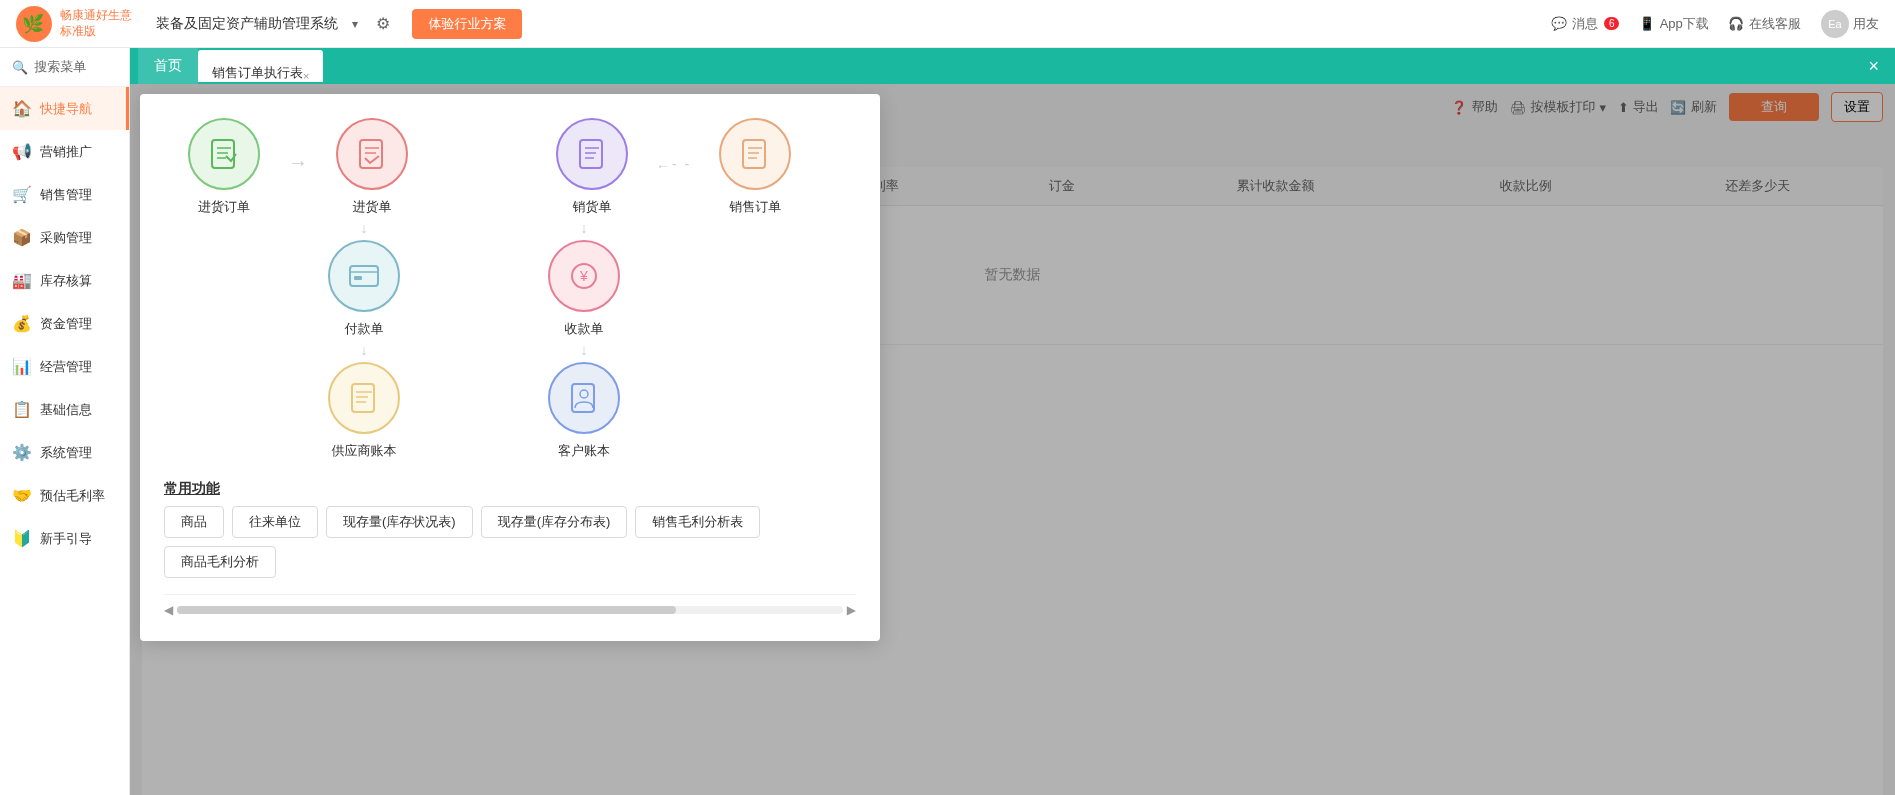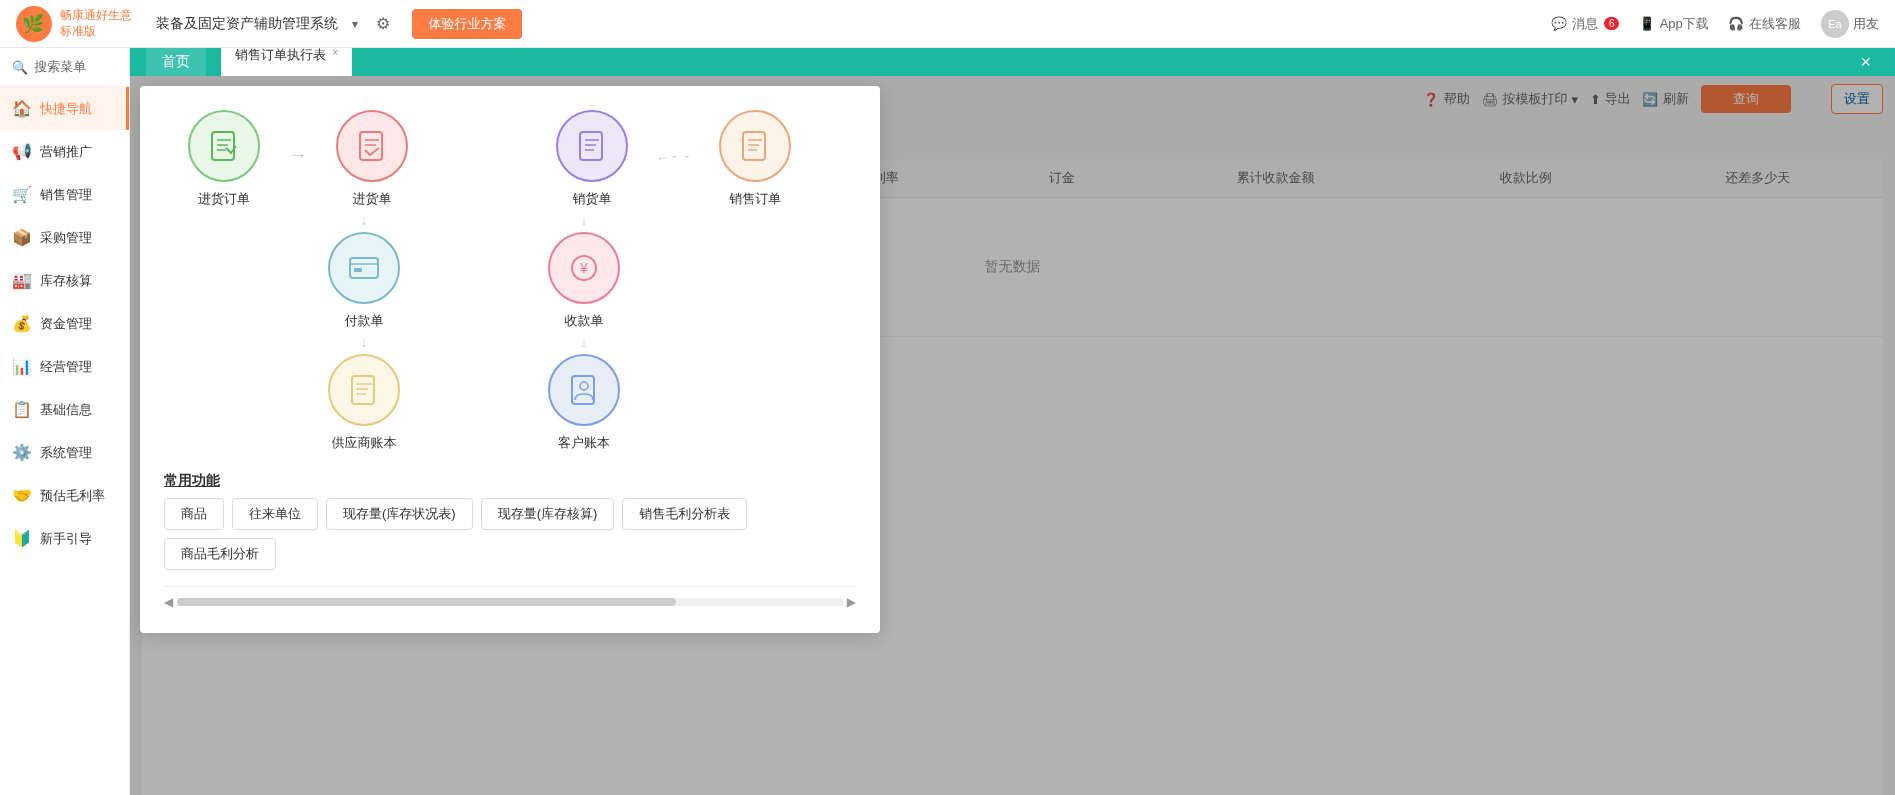--- a/index.html
+++ b/index.html
@@ -50,48 +50,48 @@
     }
     .sidebar-item.active { background: #fff3eb; color: #ff7d45; border-right: 3px solid #ff7d45; }
     .sidebar-item-icon { font-size: 16px; width: 20px; text-align: center; }
 
     
     .content-area { flex: 1; display: flex; flex-direction: column; overflow: hidden; }
 
     
     .tab-bar {
       display: flex; align-items: center; background: #1bb8a0;
-      height: 28px; padding: 0 16px; flex-shrink: 0;
+      height: 36px; padding: 0 8px; flex-shrink: 0;
     }
     .tab-home {
       padding: 0 16px; height: 40px; display: flex; align-items: center;
       color: white; cursor: pointer; font-size: 14px; background: rgba(255,255,255,0.15);
     }
     .tab-item {
-      display: flex; align-items: flex-start; gap: 6px;
+      display: flex; align-items: flex-end; 
       background: white; color: #333; padding: 0 14px; height: 32px;
-      margin-left: 15px; border-radius: 3px 3px 0 0; cursor: pointer; font-size: 13px;
+      margin-left: 0; border-radius: 3px 3px 0 0; cursor: pointer; font-size: 13px;
     }
     .tab-close { color: #999; cursor: pointer; font-size: 11px; }
     .tab-close-btn {
       margin-left: auto; margin-right: 8px; color: white; cursor: pointer;
       font-size: 18px; line-height: 1;
     }
 
     
     .page-content { flex: 1; background: #f5f5f5; display: flex; flex-direction: column; overflow: hidden; position: relative; }
 
     
     .toolbar-row {
       display: flex; align-items: center; justify-content: flex-end;
       padding: 8px 12px; background: #f5f5f5; gap: 12px; flex-shrink: 0;
     }
     .toolbar-btn { display: flex; align-items: center; gap: 4px; cursor: pointer; color: #666; font-size: 13px; }
     .query-btn { background: #ff7d45; color: white; border: none; padding: 5px 32px; border-radius: 4px; cursor: pointer; font-size: 13px; }
-    .setting-btn { background: #fff; color: #0369a1; border: 1px solid #ff7d45; padding: 5px 12px; border-radius: 4px; cursor: pointer; font-size: 13px; margin-left: 28px; }
+    .setting-btn { background: #fff; color: #000000; border: 1px solid #ff7d45; padding: 5px 12px; border-radius: 4px; cursor: pointer; font-size: 13px; }
 
     
     .filter-row {
       display: flex; align-items: center; padding: 0 12px 8px;
       gap: 12px; flex-shrink: 0;
     }
     .filter-input {
       border: 1px solid #d9d9d9; border-radius: 4px; padding: 5px 10px;
       font-size: 13px; width: 200px; color: #999;
     }
@@ -478,21 +478,21 @@
                 </div>
               </div>
             </div>
 
             <div class="common-functions">
               <h3>常用功能</h3>
               <div class="function-grid">
                 <button class="function-btn">商品</button>
                 <button class="function-btn">往来单位</button>
                 <button class="function-btn">现存量(库存状况表)</button>
-                <button class="function-btn">现存量(库存核算)</button>
+                <button class="function-btn">现存量(库存分布表)</button>
                 <button class="function-btn">销售毛利分析表</button>
                 <button class="function-btn">商品毛利分析</button>
               </div>
             </div>
 
             <div class="modal-scrollbar">
               <span class="scroll-arrow">◀</span>
               <div class="scrollbar-track">
                 <div class="scrollbar-thumb"></div>
               </div>

